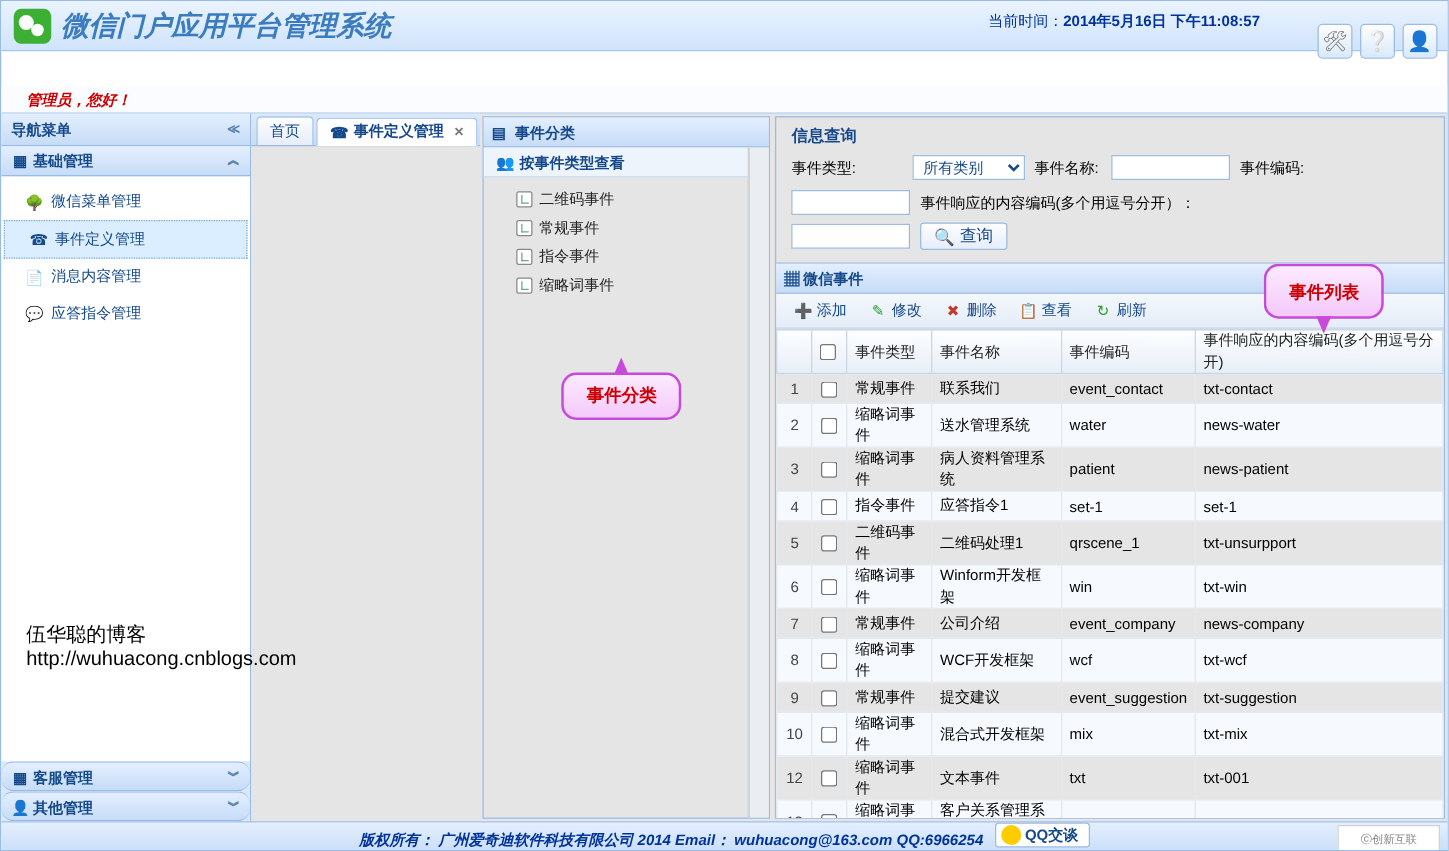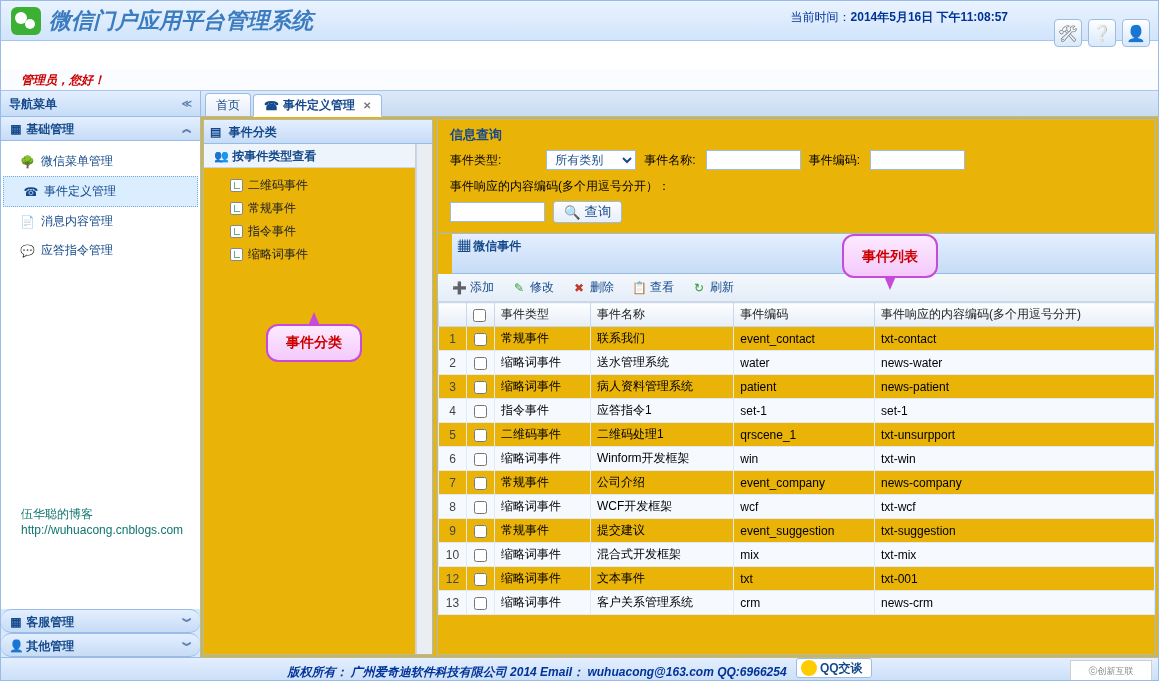--- a/index.html
+++ b/index.html
@@ -132,32 +132,32 @@
     }
     .nav-item .ic {
       width: 14px; height: 14px;
       display: inline-flex;
       align-items: center; justify-content: center;
     }
     .copyright-blog {
       position: absolute;
       bottom: 120px;
       left: 20px;
-      color: #0f766e;
-      font-size: 12px;
+      color: #000000;
+      font-size: 16px;
     }
     .collapsed-group {
       border-top: 1px solid #99bbe8;
       border-radius: 10px;
     }
     .content {
       flex: 1;
       display: flex;
-      flex-direction: column;
-      background: #eab308;
+      flex-direction: row;
+      background: #e5e5e5;
     }
     .tabs {
       height: 26px;
       background: linear-gradient(to bottom, #dce9f9, #c9dcf2);
       border-bottom: 1px solid #99bbe8;
       display: flex;
       align-items: flex-end;
       padding-left: 4px;
     }
     .tab {
@@ -326,29 +326,28 @@
       border-radius: 3px;
       background: linear-gradient(to bottom, #fdfdfd, #e6eefc);
       padding: 0 10px;
       display: inline-flex;
       align-items: center;
       gap: 4px;
       cursor: pointer;
       color: #15498b;
     }
     .grid-title {
-      height: 40px;
+      height: 24px;
       line-height: 24px;
       background: linear-gradient(to bottom, #e4efff, #c6dcf6);
       border-bottom: 1px solid #99bbe8;
       padding-left: 6px;
       font-weight: bold;
       color: #15498b;
       position: relative;
-      margin-left: 14px;
     }
     .grid-toolbar {
       height: 28px;
       background: linear-gradient(to bottom, #f4f8fd, #e4edf8);
       border-bottom: 1px solid #c9d7e8;
       display: flex;
       align-items: center;
       padding-left: 6px;
       gap: 2px;
     }

